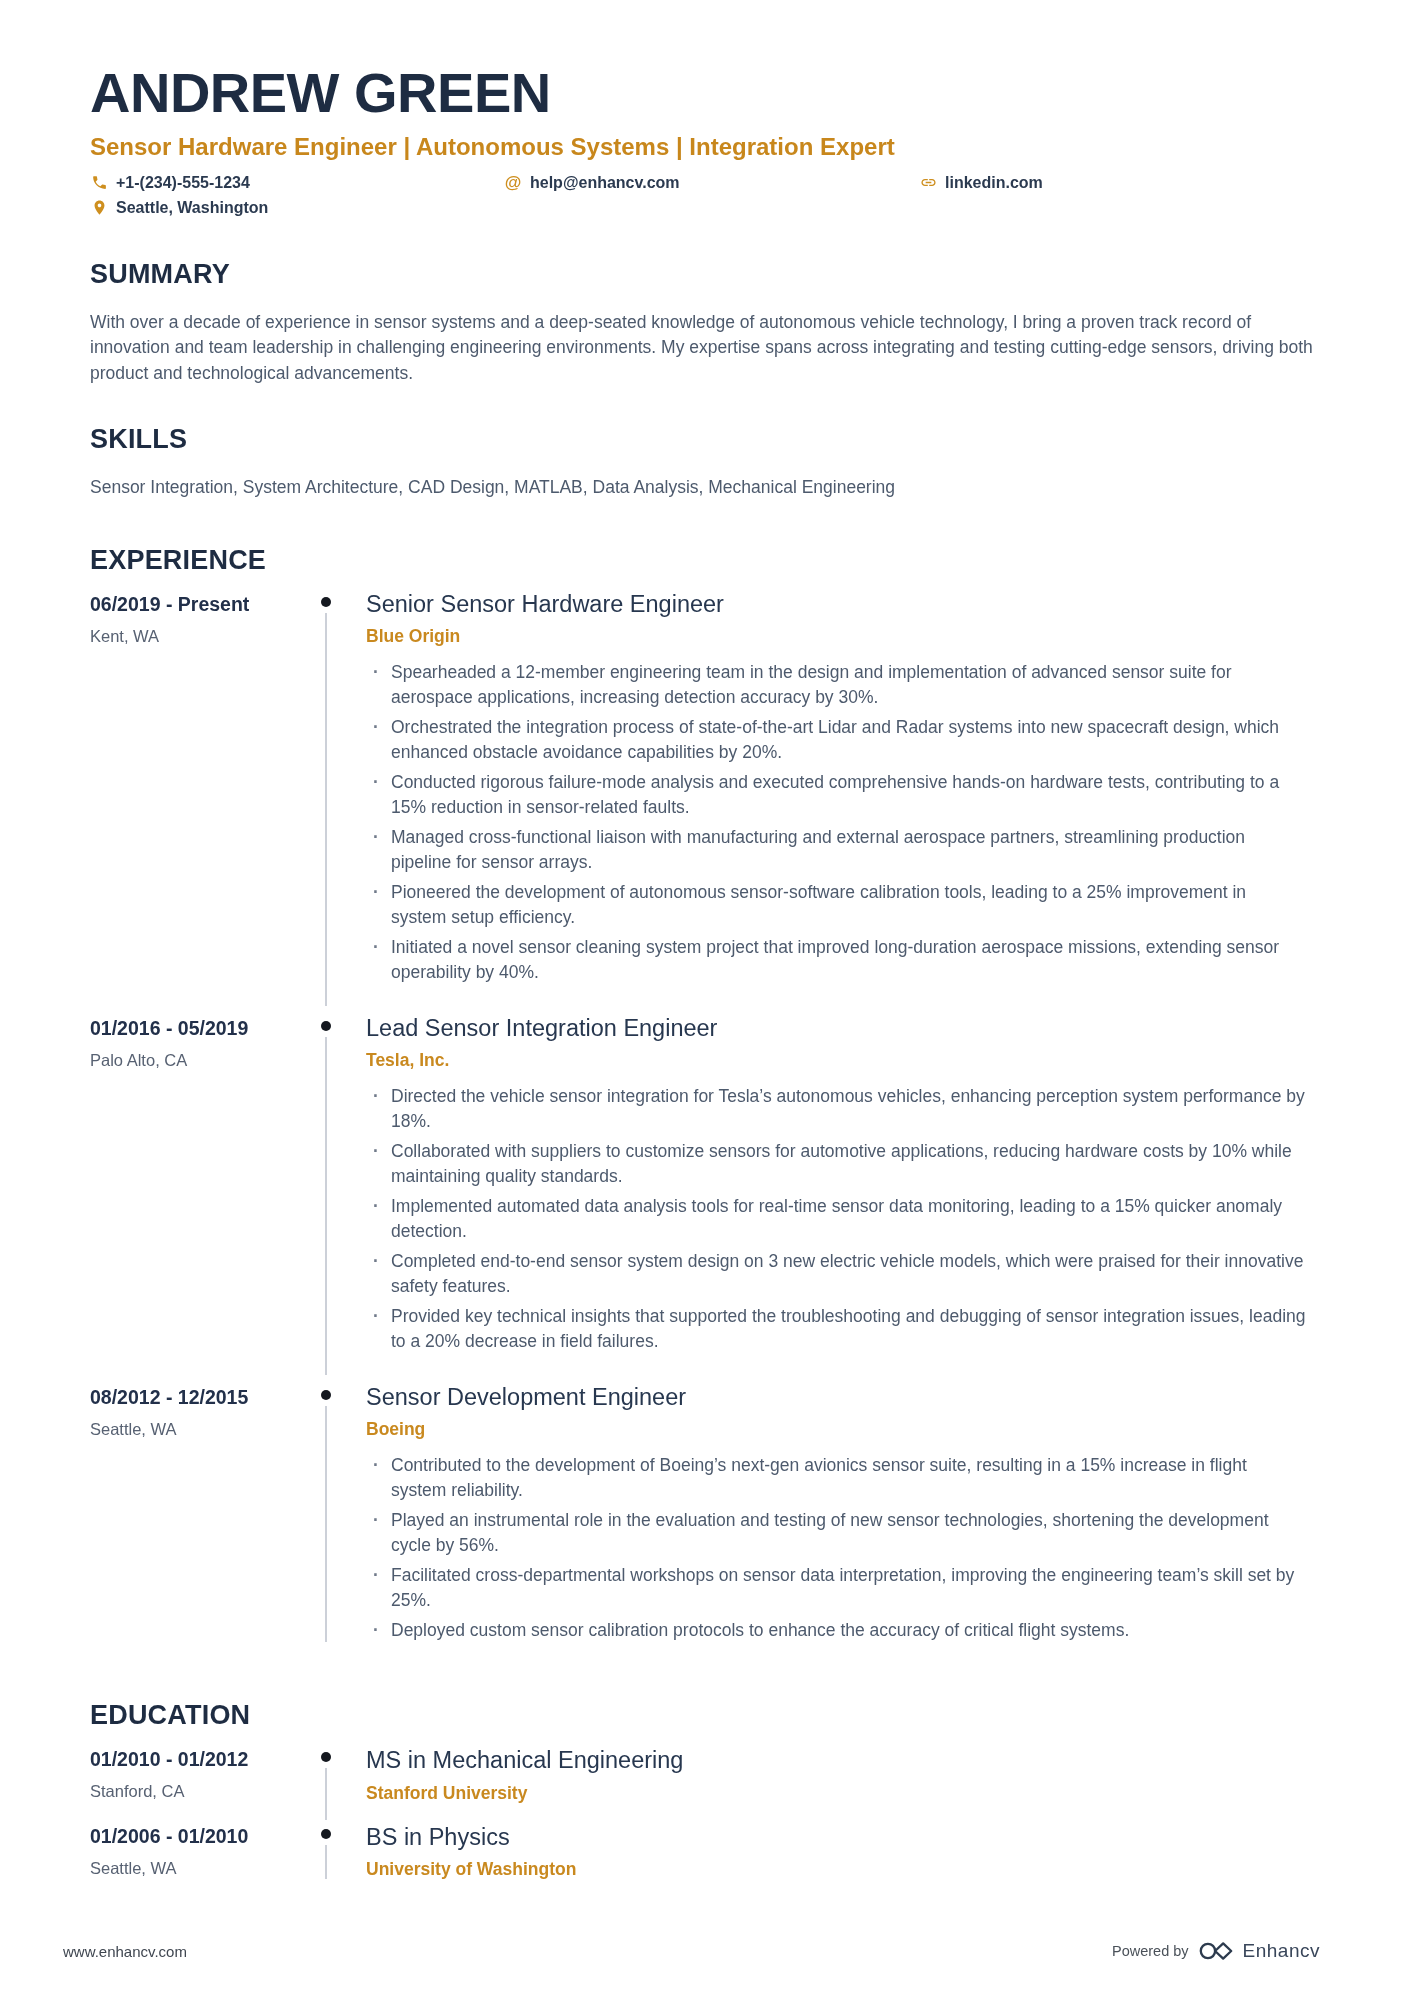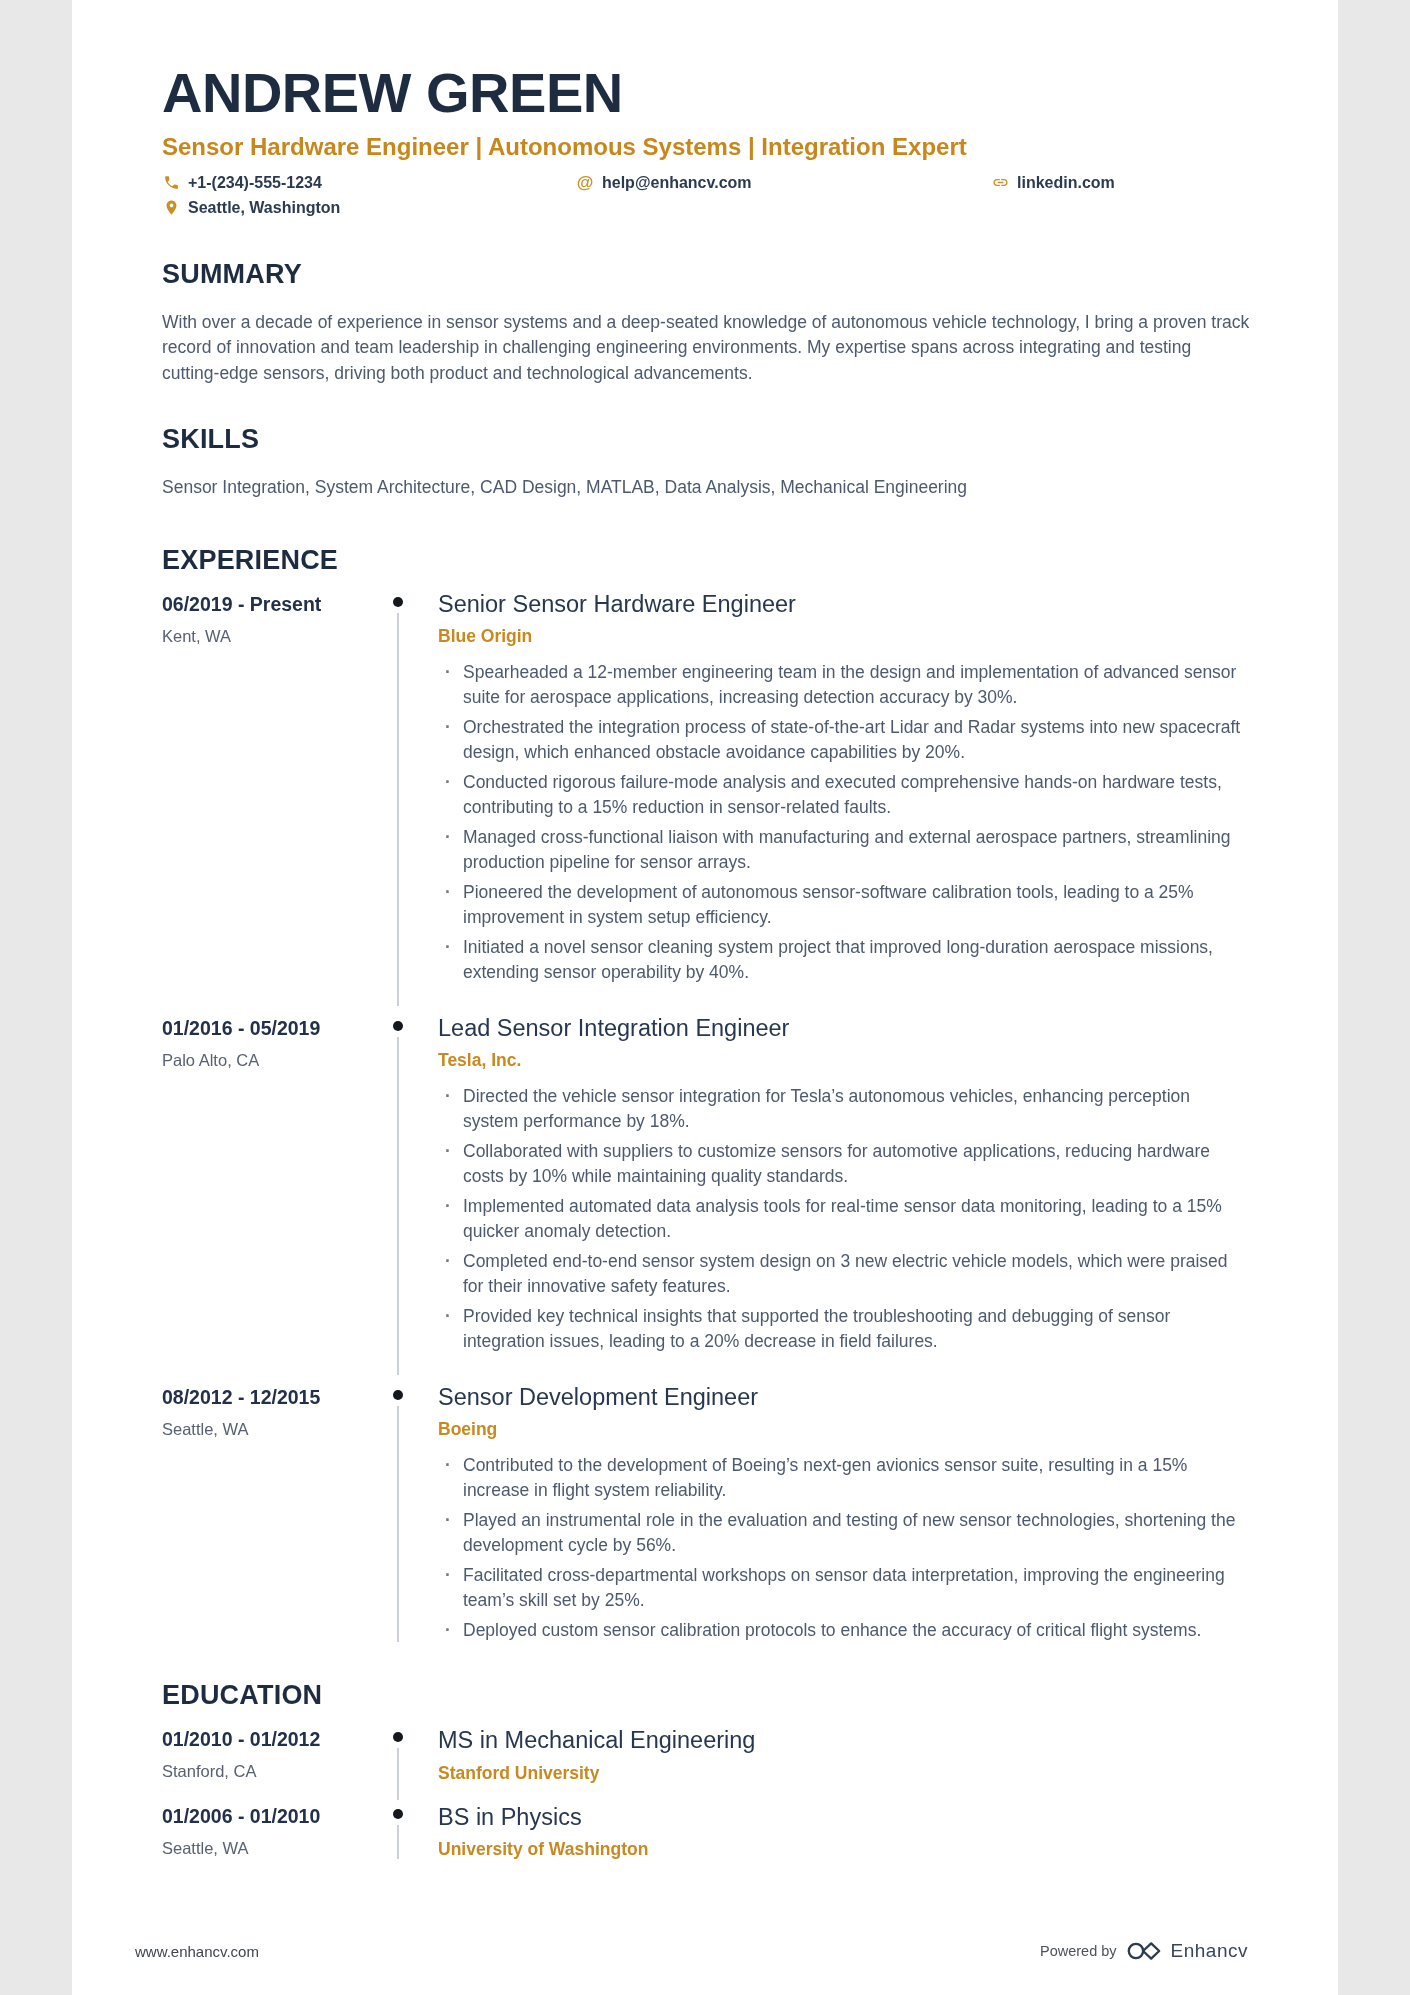--- a/index.html
+++ b/index.html
@@ -1,19 +1,19 @@
 <!DOCTYPE html>
 <html><head>
 <meta charset="utf-8">
 <style>
   * { margin:0; padding:0; box-sizing:border-box; }
   html,body { background:#e8e8e8; }
   .page {
     position:relative;
-    width:1266px; height:1995px;
+    width:1410px; height:1995px;
     margin:0 auto;
     background:#ffffff;
     font-family:"Liberation Sans", sans-serif;
     color:#4d5a6d;
     overflow:hidden;
   }
   .content { padding:64px 88px 0 90px; }
 
   
   .name {
@@ -44,21 +44,21 @@
   .section-heading {
     font-size:27px; font-weight:700; color:#1e2c42; letter-spacing:0.2px;
   }
   .summary-section { margin-top:42px; }
   .body-text {
     margin-top:20px;
     font-size:17.5px; line-height:25.5px; color:#4d5a6d;
   }
   .skills-section { margin-top:38px; }
   .exp-section { margin-top:44px; }
-  .edu-section { margin-top:32px; }
+  .edu-section { margin-top:52px; }
 
   
   .entries { margin-top:14px; }
   .entry {
     display:grid;
     grid-template-columns:213px 46px 1fr;
     margin-bottom:24px;
   }
   .entry:last-child { margin-bottom:16px; }
   .e-left { padding-top:3px; }

